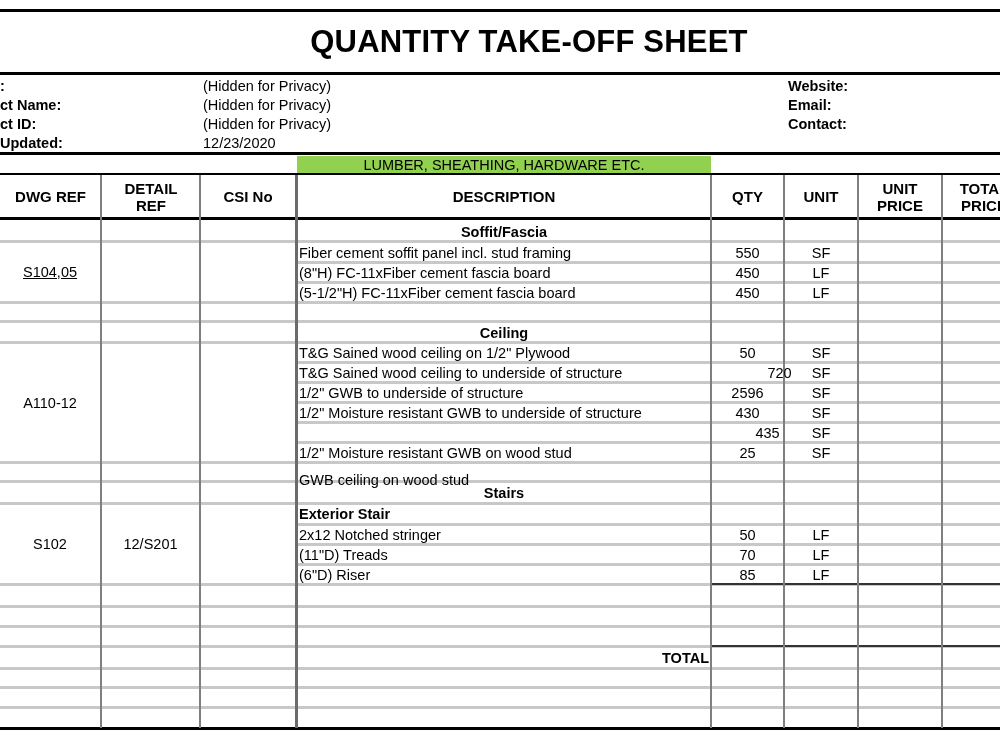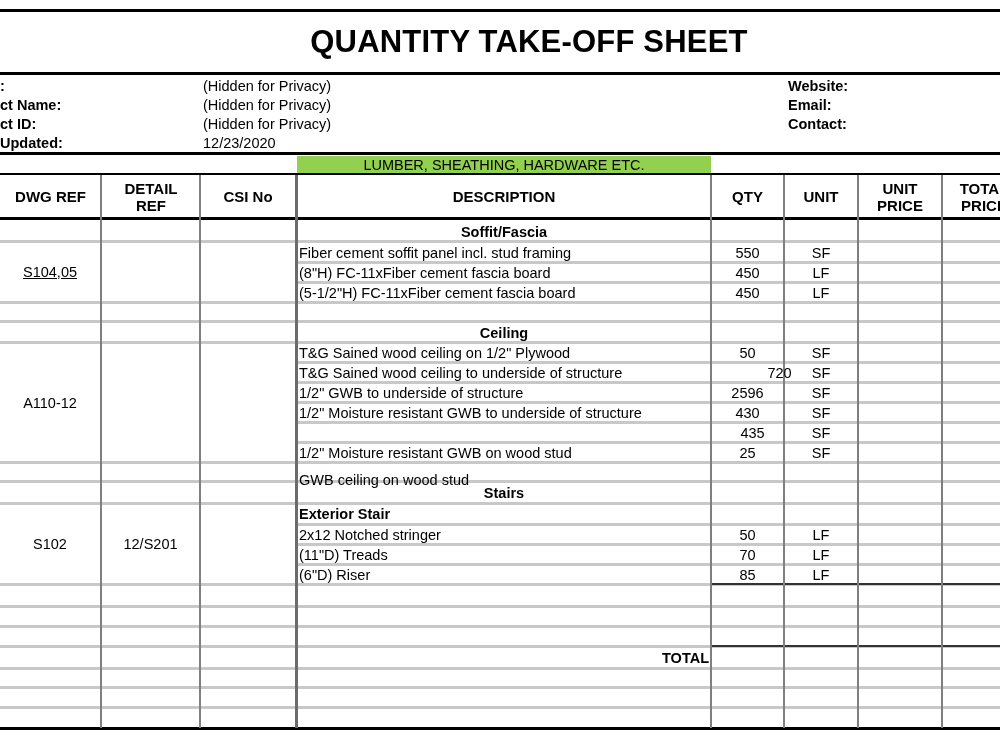--- a/index.html
+++ b/index.html
@@ -143,21 +143,21 @@
   <div class="cell" style="left:299px;top:566px;">(6"D) Riser</div>
   <div class="cell r b" style="left:298px;top:649px;width:411px;">TOTAL</div>
 
   <div class="cell c" style="left:712px;top:244px;width:71px;">550</div>
   <div class="cell c" style="left:712px;top:264px;width:71px;">450</div>
   <div class="cell c" style="left:712px;top:284px;width:71px;">450</div>
   <div class="cell c" style="left:712px;top:344px;width:71px;">50</div>
   <div class="cell c" style="left:712px;top:364px;width:71px;margin-left:32px;">720</div>
   <div class="cell c" style="left:712px;top:384px;width:71px;">2596</div>
   <div class="cell c" style="left:712px;top:404px;width:71px;">430</div>
-  <div class="cell c" style="left:712px;top:424px;width:81px;">435</div>
+  <div class="cell c" style="left:712px;top:424px;width:81px;padding-left:15px;">435</div>
   <div class="cell c" style="left:712px;top:444px;width:71px;">25</div>
   <div class="cell c" style="left:712px;top:526px;width:71px;">50</div>
   <div class="cell c" style="left:712px;top:546px;width:71px;">70</div>
   <div class="cell c" style="left:712px;top:566px;width:71px;">85</div>
 
   <div class="cell c" style="left:785px;top:244px;width:72px;">SF</div>
   <div class="cell c" style="left:785px;top:264px;width:72px;">LF</div>
   <div class="cell c" style="left:785px;top:284px;width:72px;">LF</div>
   <div class="cell c" style="left:785px;top:344px;width:72px;">SF</div>
   <div class="cell c" style="left:785px;top:364px;width:72px;">SF</div>

